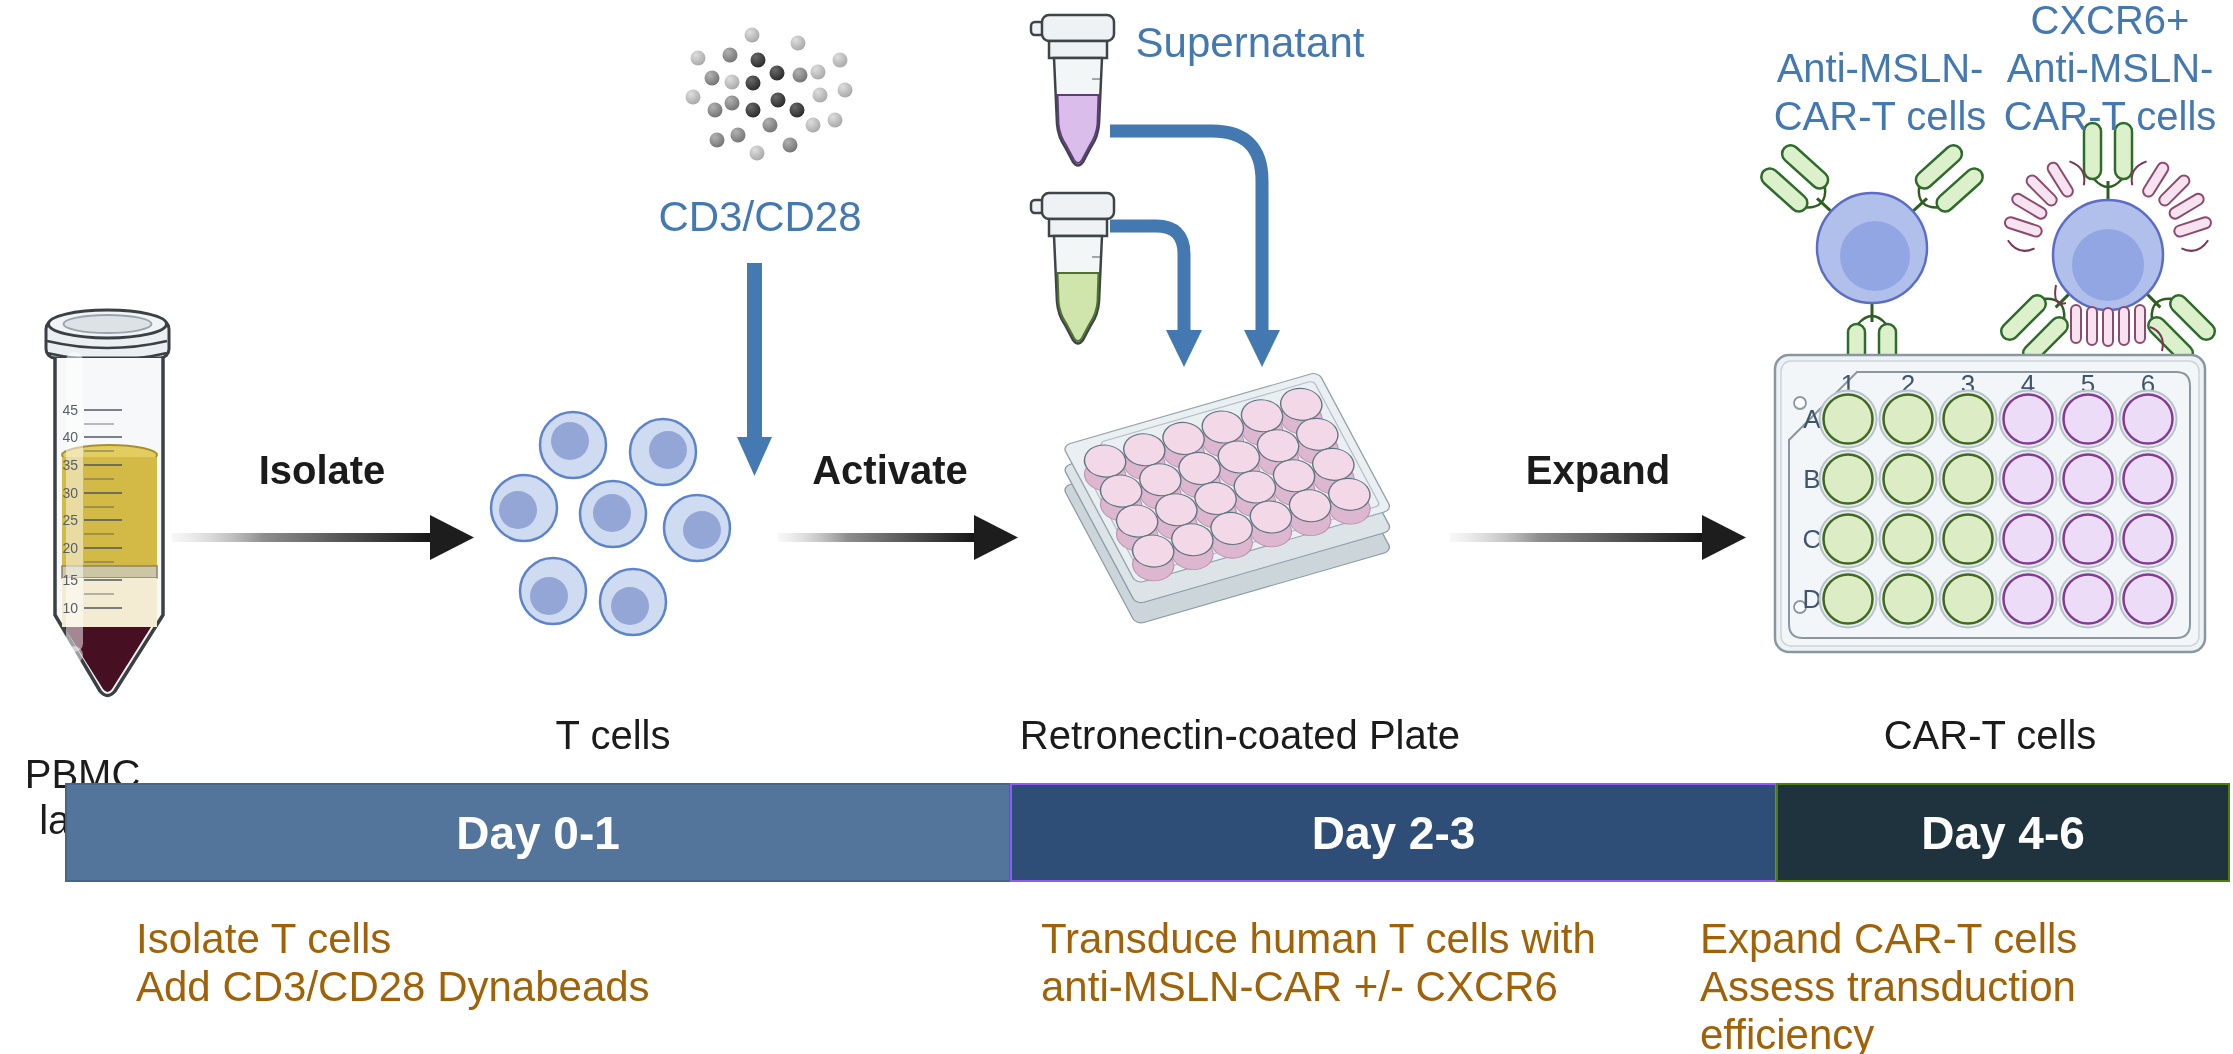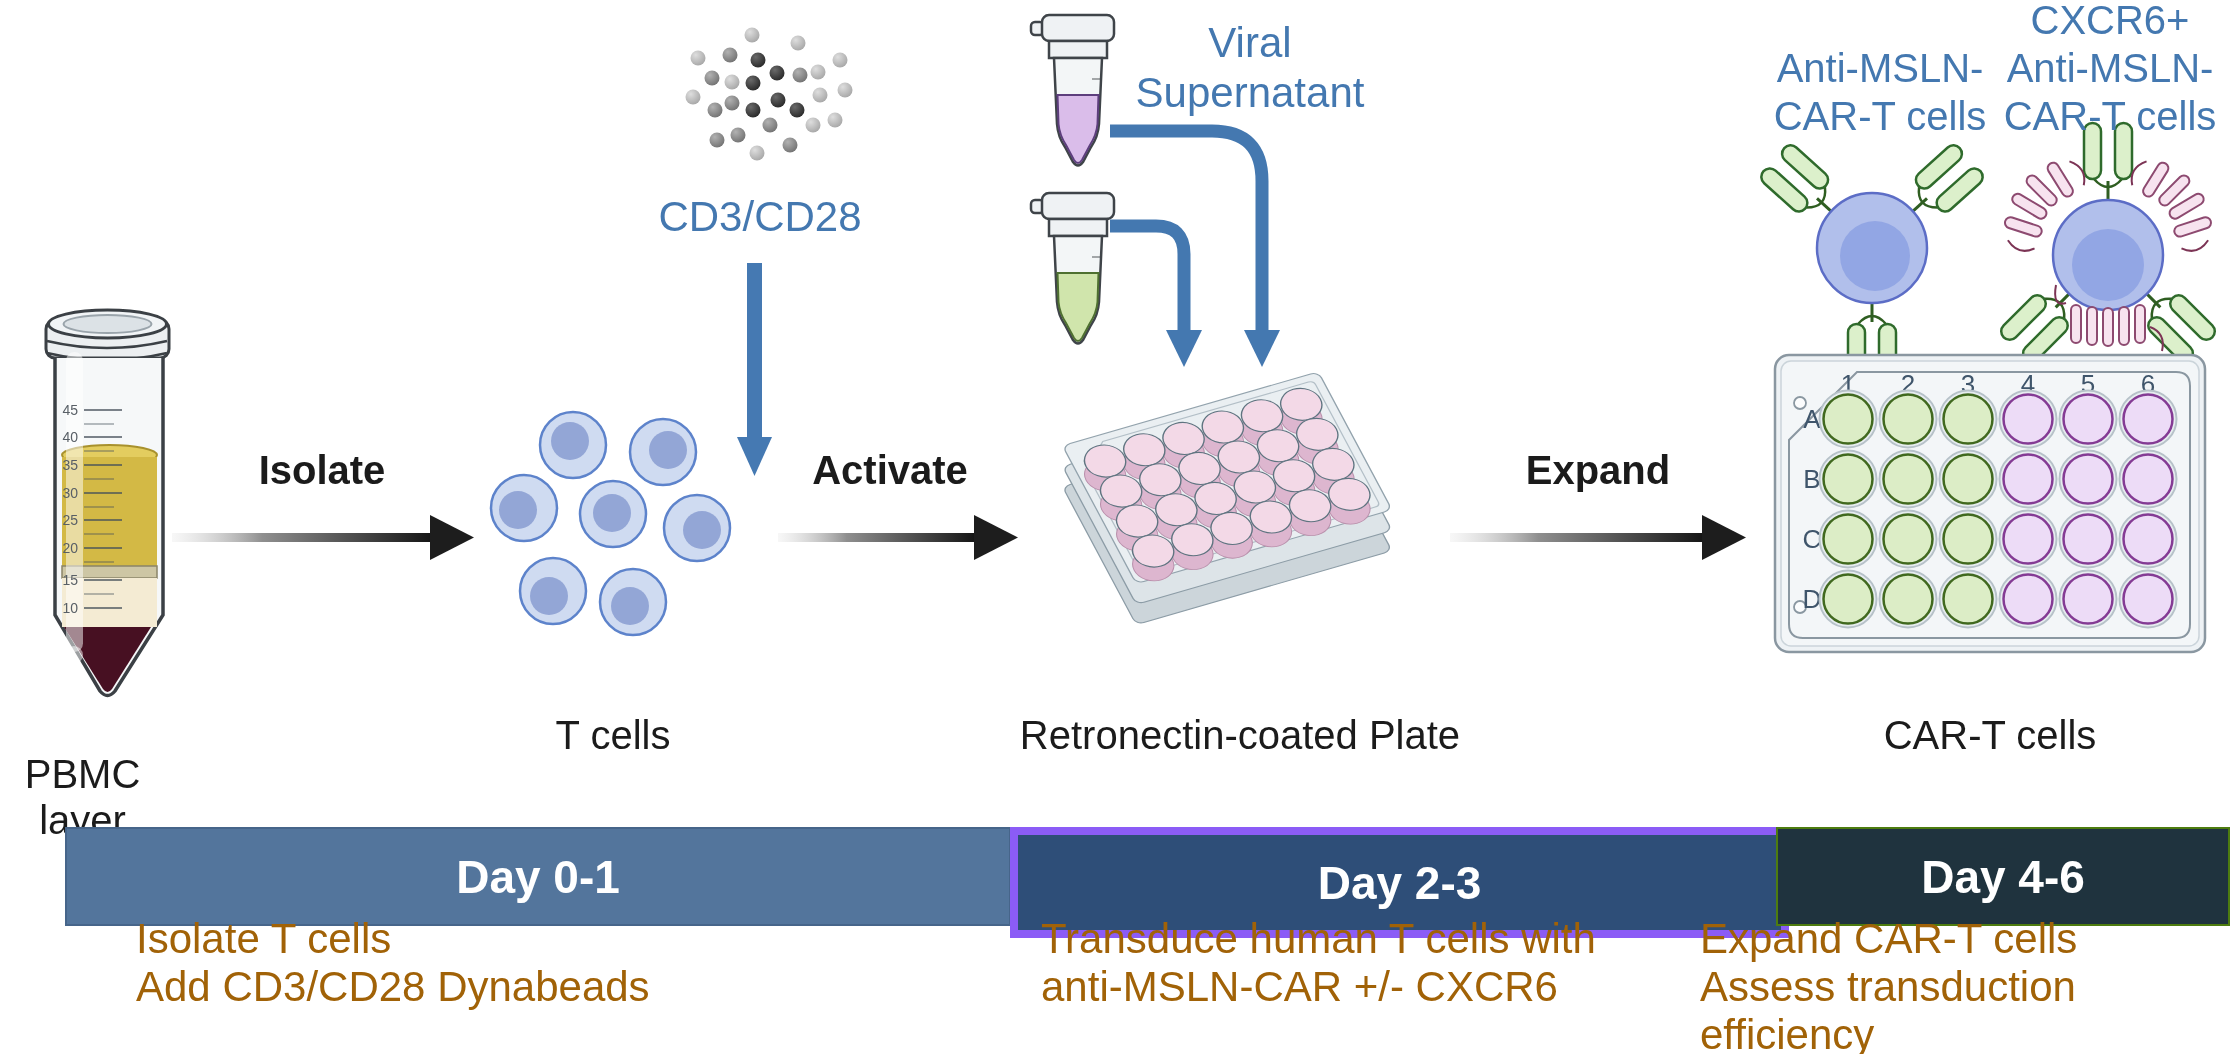--- a/index.html
+++ b/index.html
@@ -4,23 +4,23 @@
 <style>
   html,body{margin:0;padding:0;background:#fff;}
   .stage{position:relative;width:2233px;height:1054px;background:#ffffff;overflow:hidden;
          font-family:"Liberation Sans",sans-serif;}
   .art{position:absolute;left:0;top:0;}
   .lbl{position:absolute;text-align:center;color:#1b1b1b;font-size:40px;line-height:1.15;}
   .lbl.blue{color:#4478b0;font-size:42px;line-height:1.2;}
   .lbl.blue.small{font-size:40px;}
   .step{position:absolute;text-align:center;color:#1b1b1b;font-size:40px;font-weight:bold;}
   .bar{position:absolute;height:95px;display:flex;align-items:center;justify-content:center;
-       color:#ffffff;font-size:46px;font-weight:bold;margin-top:44px;}
+       color:#ffffff;font-size:46px;font-weight:bold;}
   .bar1{background:#53759c;border:2px solid #46658a;}
-  .bar2{background:#2e4e78;border:8px solid #8b5cf6;}
+  .bar2{background:#2e4e78;border:2px solid #8b5cf6;}
   .bar3{background:#1f333e;border:2px solid #4d7c0f;}
   .desc{position:absolute;text-align:left;color:#a16207;font-size:42px;line-height:1.14;}
   .desc span{display:block;}
   .lbl span{display:block;}
   
   .glass{fill:#f6f8f9;stroke:#3b4045;stroke-width:3.5;}
   .capfill{fill:#eceff1;stroke:#3b4045;stroke-width:3;}
   .svgNum{font:14px "Liberation Sans",sans-serif;fill:#585f66;}
   .tick{stroke:#46505a;stroke-width:2;opacity:.7;}
   .tickS{stroke:#46505a;stroke-width:1.5;opacity:.5;}
@@ -392,21 +392,20 @@
 
 <div class="lbl" style="left:0px;top:712px;width:165px;margin-top:39px;">PBMC layer</div>
 <div class="lbl" style="left:463px;top:712px;width:300px;">T cells</div>
 <div class="lbl" style="left:970px;top:712px;width:540px;">Retronectin-coated Plate</div>
 <div class="lbl" style="left:1840px;top:712px;width:300px;">CAR-T cells</div>
 
 <div class="lbl blue" style="left:580px;top:192px;width:360px;">
   <span>CD3/CD28</span>
 </div>
 <div class="lbl blue" style="left:1095px;top:18px;width:310px;">
-  <span>Viral</span>
   <span>Supernatant</span>
 </div>
 <div class="lbl blue small" style="left:1750px;top:44px;width:260px;">
   <span>Anti-MSLN-</span>
   <span>CAR-T cells</span>
 </div>
 <div class="lbl blue small" style="left:1980px;top:-4px;width:260px;">
   <span>CXCR6+</span>
   <span>Anti-MSLN-</span>
   <span>CAR-T cells</span>

